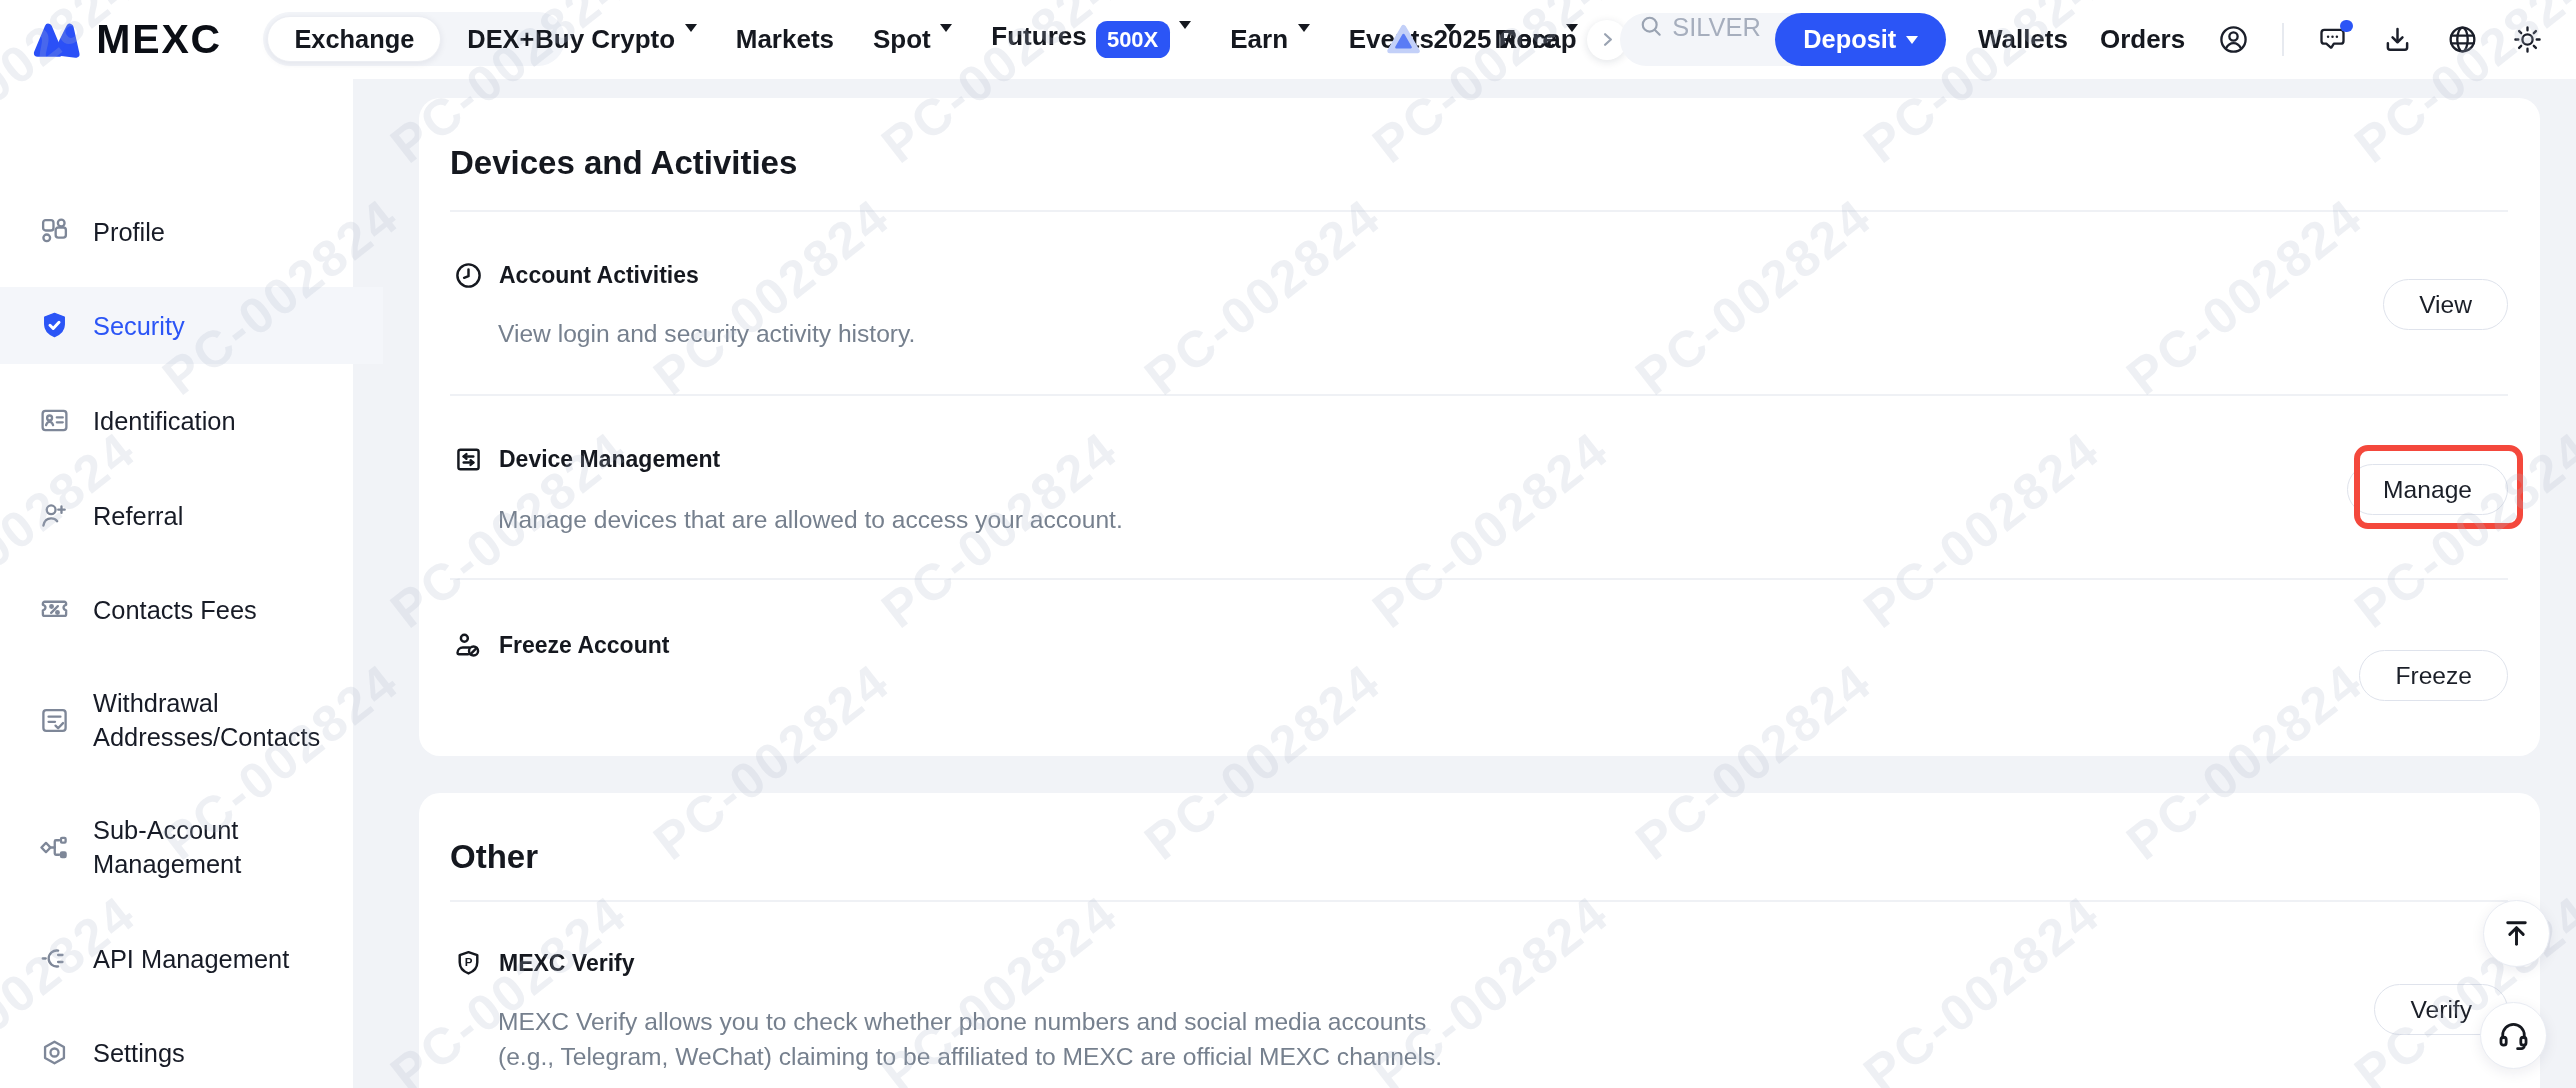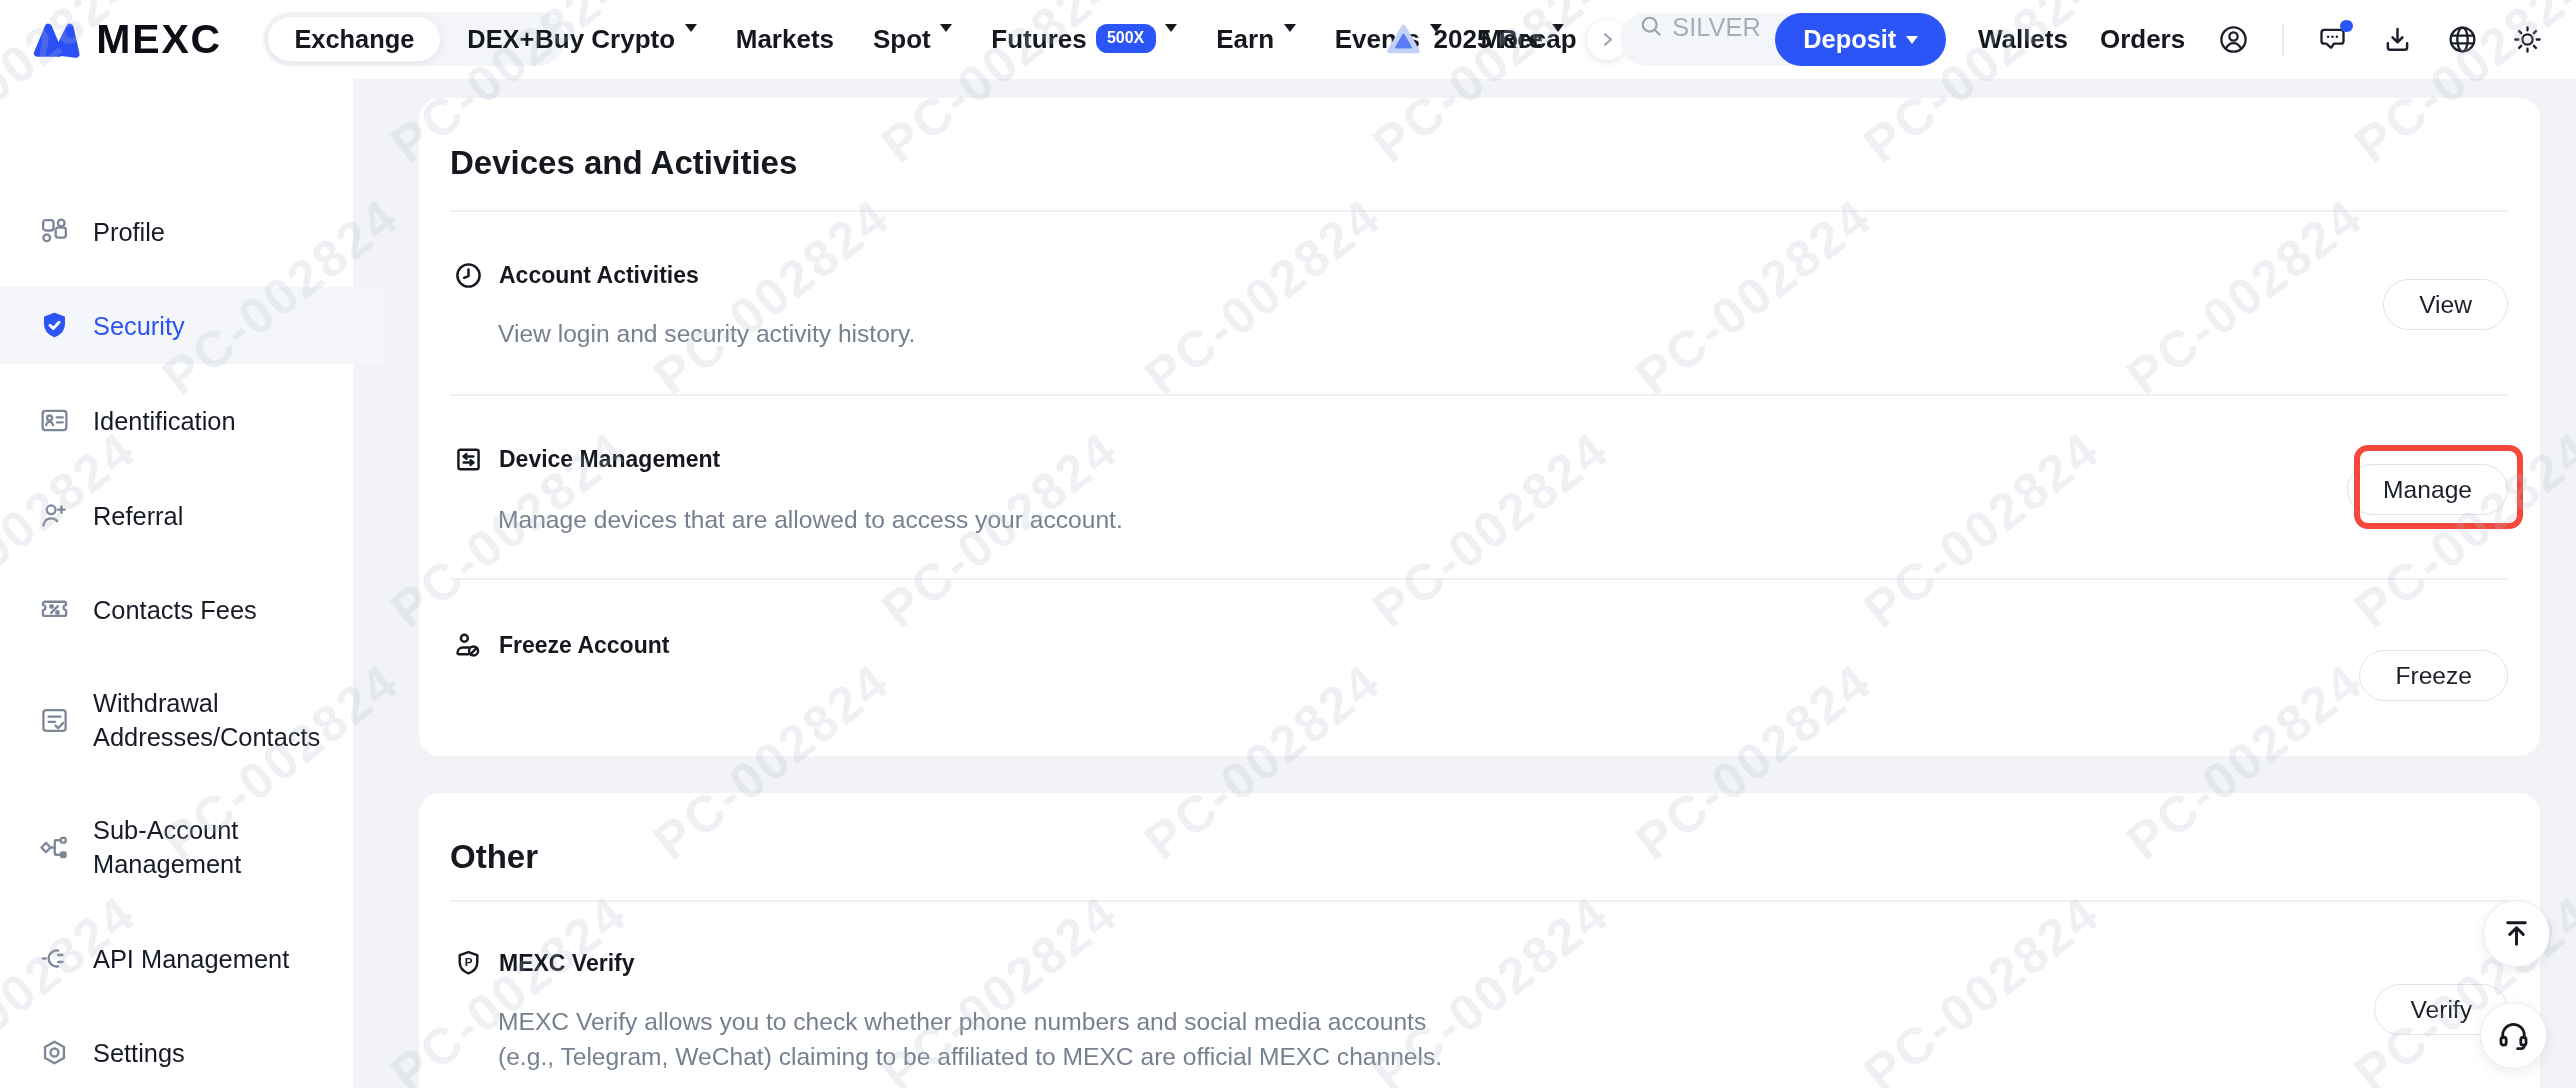--- a/index.html
+++ b/index.html
@@ -15,21 +15,21 @@
   
   .header { position:absolute; left:0; top:0; width:2576px; height:79px; background:#fff; z-index:10; }
   .logo { position:absolute; left:26px; top:11.4px; height:56px; display:flex; align-items:center; gap:12.3px; }
   .logo-text { font-size:41px; font-weight:800; letter-spacing:1.8px; color:#0b0e15; }
   .segmented { position:absolute; left:263px; top:12.3px; height:54px; background:#f3f5f9; border-radius:876px; display:flex; align-items:center; padding:4.4px; }
   .seg-opt { font-size:25.4px; font-weight:600; color:#15181f; padding:0 26px; height:46px; display:flex; align-items:center; border-radius:876px; }
   .seg-opt.active { background:#fff; border:0.9px solid #eceef3; box-shadow:0 1.8px 7px rgba(20,30,60,.08); }
   .main-nav { position:absolute; left:535px; top:0; height:79px; display:flex; align-items:center; gap:39px; }
   .nav-item { display:flex; align-items:flex-start; font-size:26px; font-weight:600; color:#15181f; white-space:nowrap; }
   .caret { width:0; height:0; border-left:6.1px solid transparent; border-right:6.1px solid transparent; border-top:8px solid currentColor; margin-left:9.6px; display:inline-block; }
-  .nav-badge { background:var(--accent); color:#fff; font-size:16px; font-weight:700; padding:5.3px 11.4px; border-radius:11.4px; margin-left:8.8px; }
+  .nav-badge { background:var(--accent); color:#fff; font-size:22px; font-weight:700; padding:5.3px 11.4px; border-radius:11.4px; margin-left:8.8px; }
   .recap { position:absolute; left:1384px; top:0; height:79px; display:flex; align-items:center; gap:10.5px; }
   .recap-label { font-size:26px; font-weight:700; white-space:nowrap; }
   .recap-chevron { width:40px; height:40px; border-radius:50%; background:#fff; box-shadow:0 1.8px 8.8px rgba(20,30,60,.12); display:flex; align-items:center; justify-content:center; color:#9aa3b2; }
   .search { position:absolute; left:1620px; top:13px; width:238px; height:53px; background:#f3f5f9; border-radius:876px; display:flex; align-items:flex-start; padding:0 17.5px; gap:8.8px; color:#9aa3b2; }
   .search input { border:none; outline:none; background:transparent; font-size:25.4px; width:158px; font-family:"Liberation Sans", sans-serif; color:#444; }
   .search input::placeholder { color:#a6aebd; }
   .header-right { position:absolute; right:32px; top:0; height:79px; display:flex; align-items:center; gap:32px; }
   .deposit-btn { background:var(--accent); color:#fff; height:53px; border-radius:876px; border:none; display:flex; align-items:center; padding:0 28px; font-size:25.4px; font-weight:600; font-family:"Liberation Sans", sans-serif; }
   .hdr-link { font-size:26px; font-weight:600; white-space:nowrap; }
   .hdr-icon { width:33px; height:33px; color:#1b1f2a; position:relative; }

